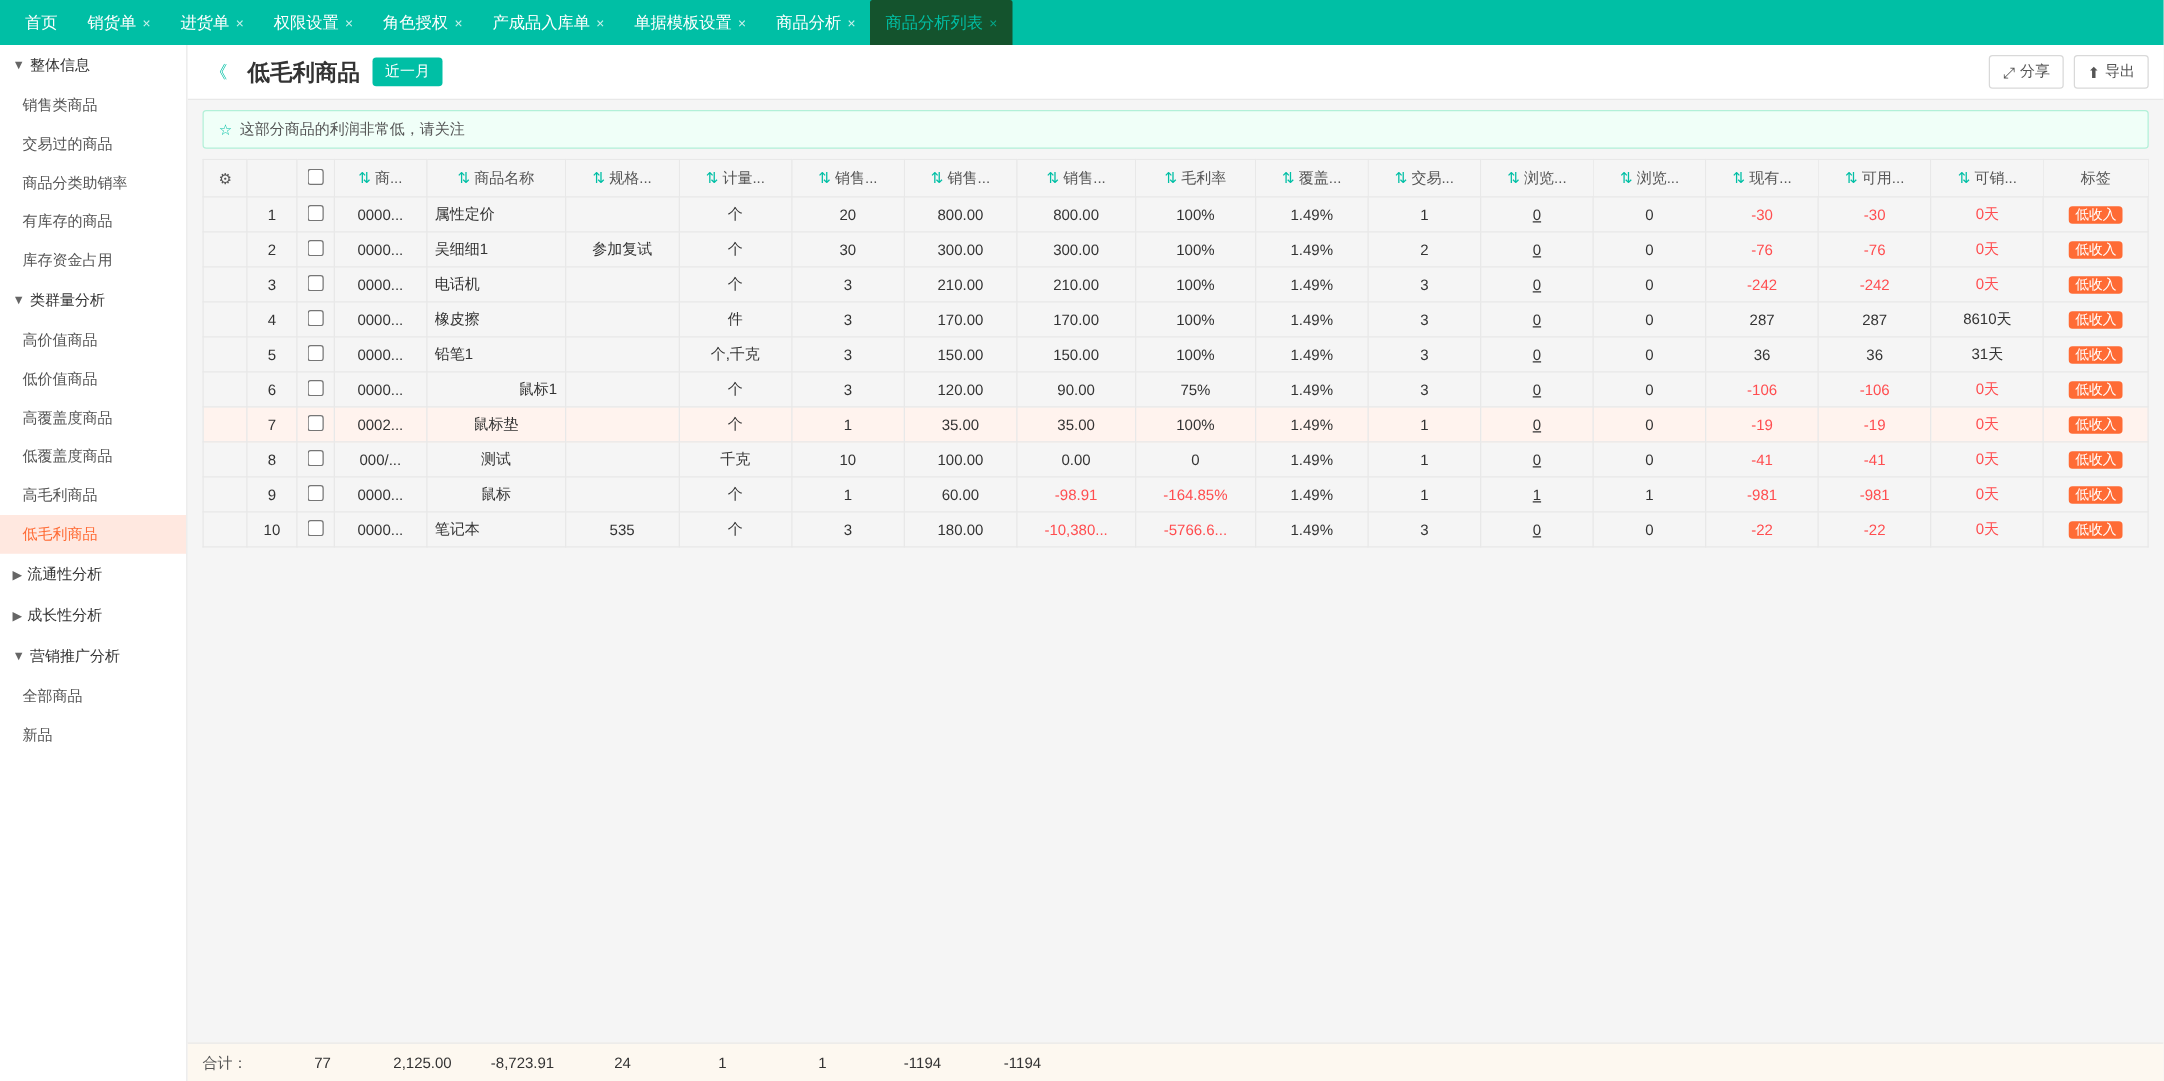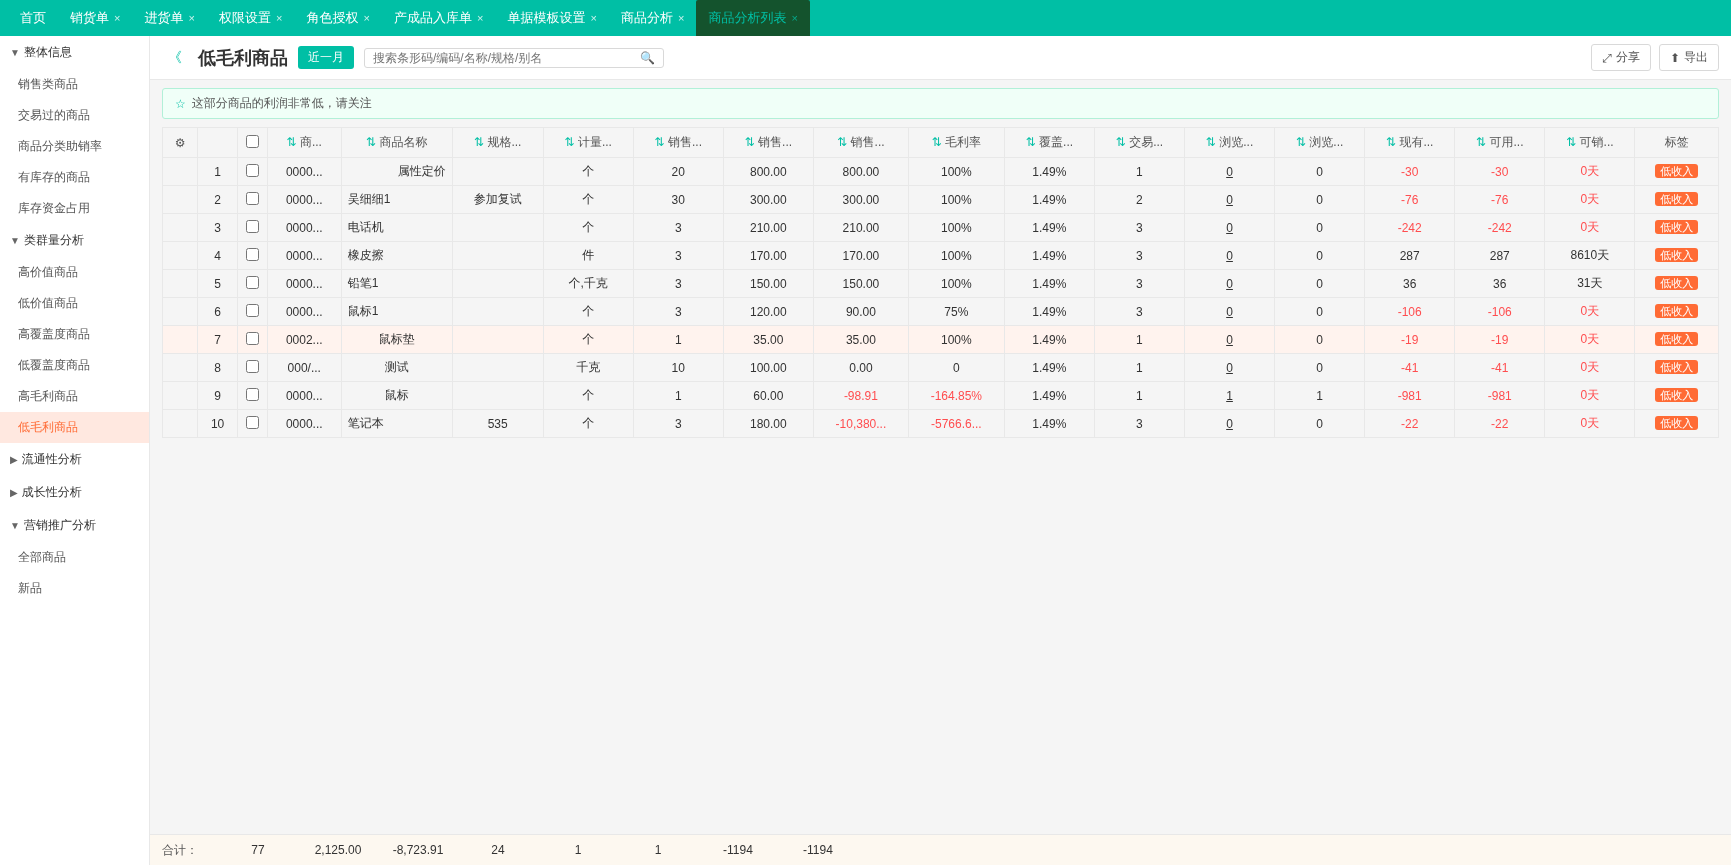--- a/index.html
+++ b/index.html
@@ -143,24 +143,20 @@
     <div class="sidebar-item">全部商品</div>
     <div class="sidebar-item">新品</div>
   </div>
 
   <div class="content">
 
     <div class="content-header">
       <span class="collapse-btn">《</span>
       <span class="page-title">低毛利商品</span>
       <button class="date-filter-btn">近一月</button>
-      <div class="search-box">
-        <input type="text" placeholder="搜索条形码/编码/名称/规格/别名" style="">
-        <span class="search-icon">🔍</span>
-      </div>
       <div class="header-actions">
         <button class="action-btn">
           <span>⤢</span>
           <span>分享</span>
         </button>
         <button class="action-btn">
           <span>⬆</span>
           <span>导出</span>
         </button>
       </div>
@@ -195,21 +191,21 @@
             <th><span style="color:#00bfa5">⇅</span> <span>可销...</span></th>
             <th><span>标签</span></th>
           </tr>
         </thead>
         <tbody id="table-body">
         <tr>
       <td></td>
               <td>1</td>
       <td><input type="checkbox" style=""></td>
       <td>0000...</td>
-      <td style="text-align:right">属性定价</td>
+      <td style="text-align:left">属性定价</td>
       <td></td>
       <td>个</td>
       <td>20</td>
       <td>800.00</td>
       <td>800.00</td>
       <td>100%</td>
       <td>1.49%</td>
       <td>1</td>
       <td><span class="link-underline">0</span></td>
       <td>0</td>
@@ -300,21 +296,21 @@
       <td>36</td>
       <td>36</td>
       <td style="">31天</td>
       <td><span class="tag-badge low-income">低收入</span></td>
     </tr>
             <tr>
       <td></td>
               <td>6</td>
       <td><input type="checkbox" style=""></td>
       <td>0000...</td>
-      <td style="text-align:left">鼠标1</td>
+      <td style="text-align:right">鼠标1</td>
       <td></td>
       <td>个</td>
       <td>3</td>
       <td>120.00</td>
       <td>90.00</td>
       <td>75%</td>
       <td>1.49%</td>
       <td>3</td>
       <td><span class="link-underline">0</span></td>
       <td>0</td>

